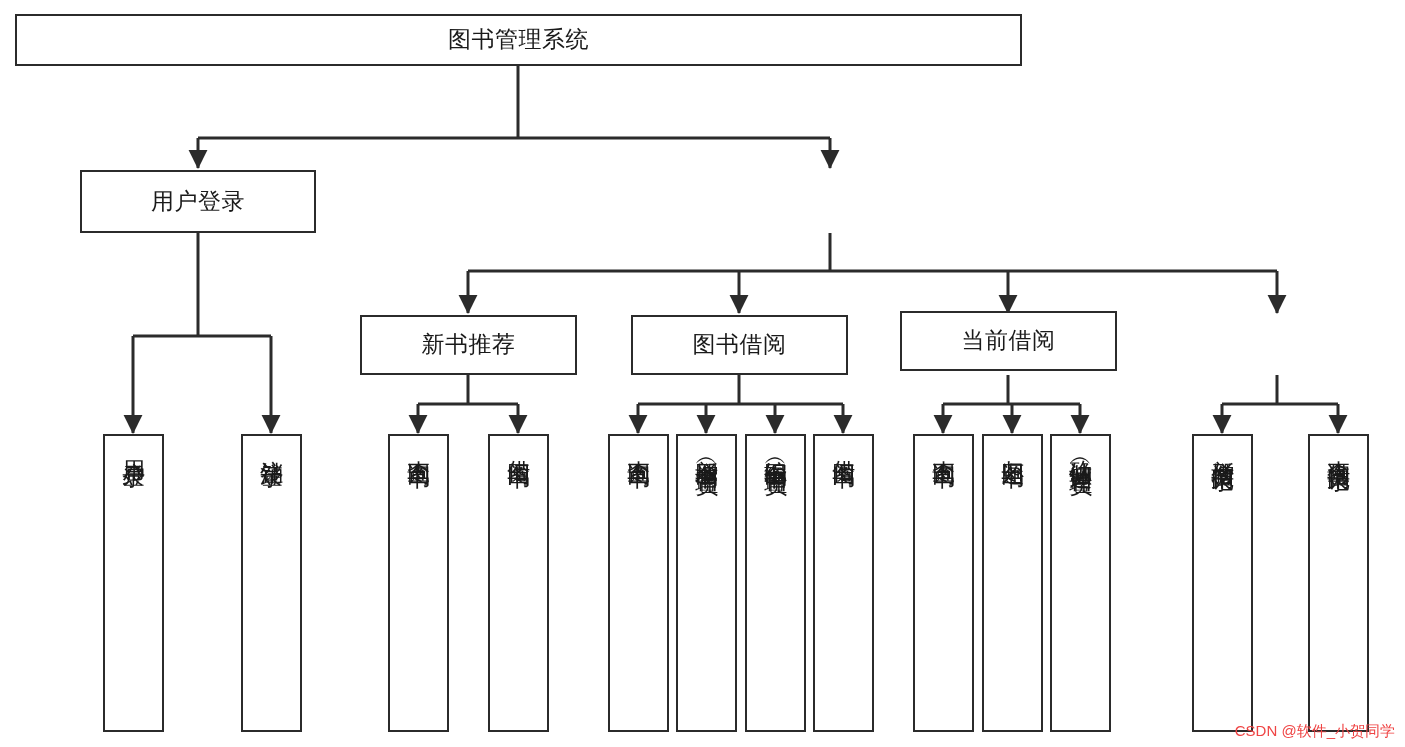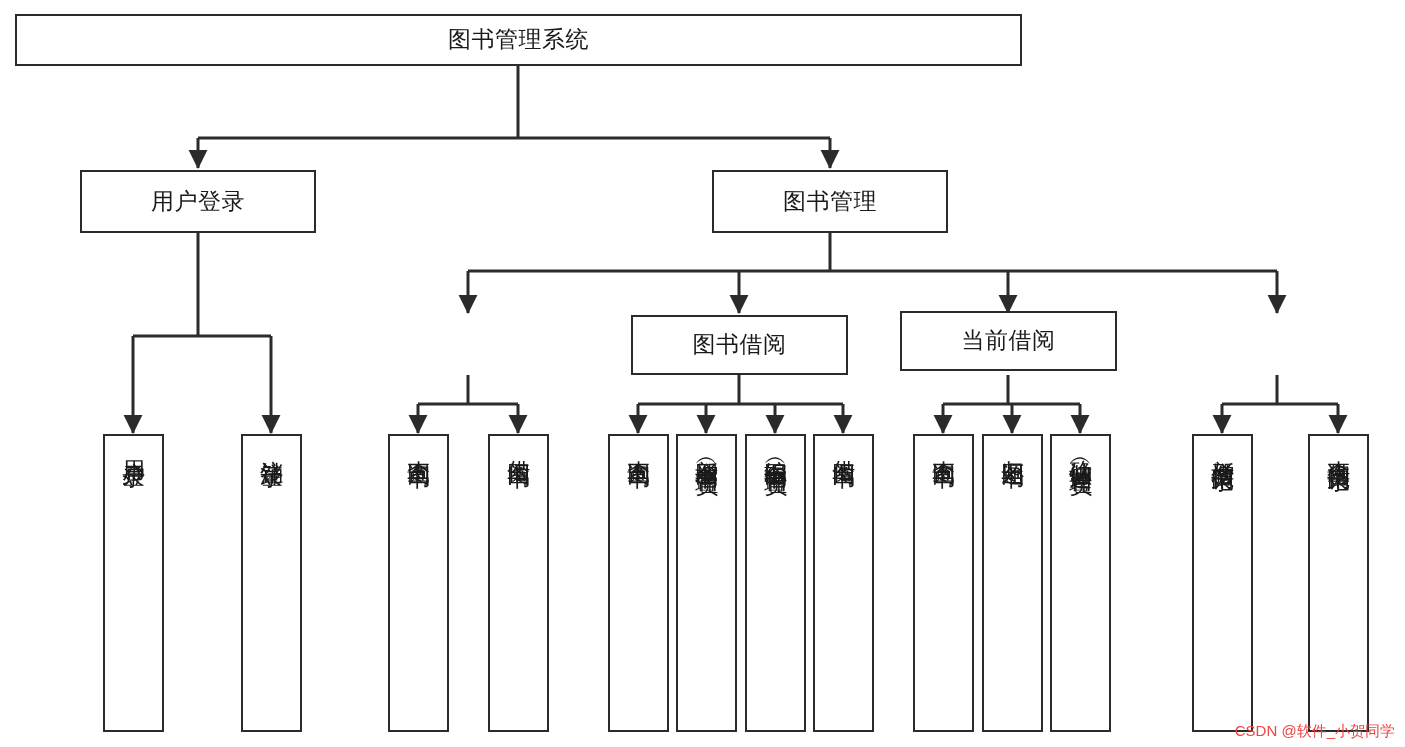--- a/index.html
+++ b/index.html
@@ -121,24 +121,24 @@
     </g>
   </svg>
 
   <div class="node h" style="left:15px; top:14px; width:1007px; height:52px;">
     <span class="label">图书管理系统</span>
   </div>
 
   <div class="node h" style="left:80px; top:170px; width:236px; height:63px;">
     <span class="label">用户登录</span>
   </div>
-  <div class="node h" style="left:712px; top:170px; width:236px; height:63px;">
-    <span class="label">图书管理</span>
+
+  <div class="node h" style="left:360px; top:315px; width:217px; height:60px;">
+    <span class="label">新书推荐</span>
   </div>
-
   <div class="node h" style="left:631px; top:315px; width:217px; height:60px;">
     <span class="label">图书借阅</span>
   </div>
   <div class="node h" style="left:900px; top:311px; width:217px; height:60px;">
     <span class="label">当前借阅</span>
   </div>
 
   <div class="node v" style="left:103px; top:434px; width:61px; height:298px;">
     <span class="label">用户登录</span>
   </div>

